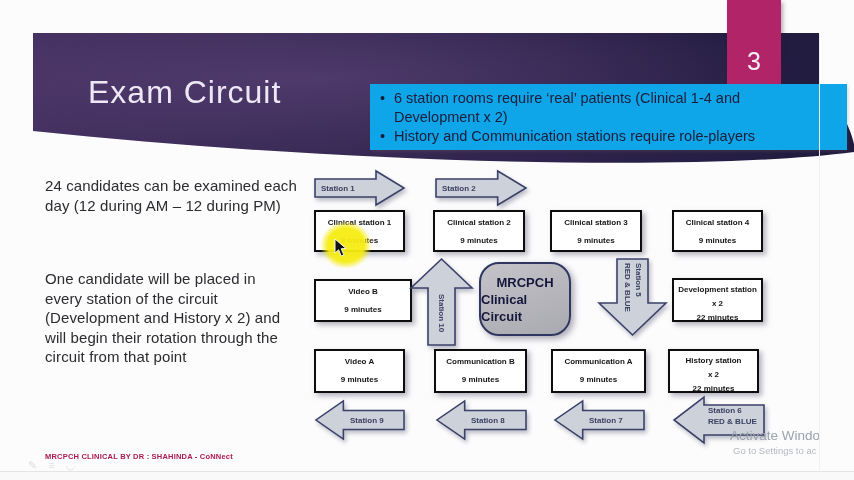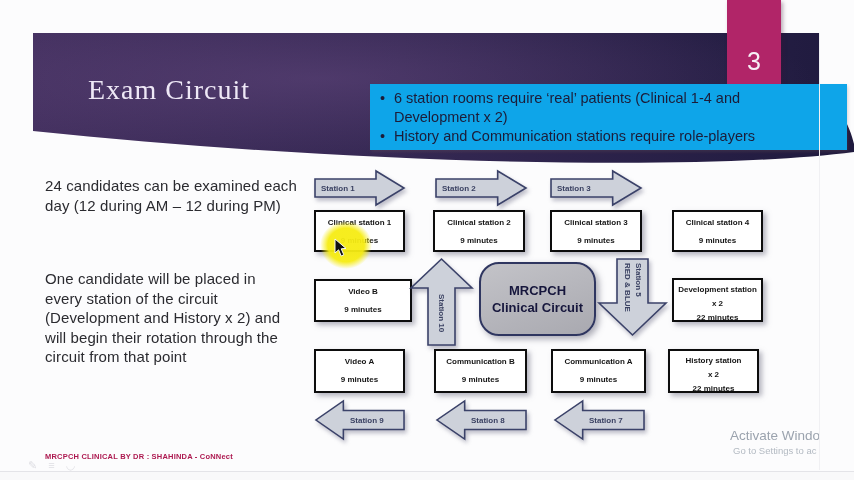--- a/index.html
+++ b/index.html
@@ -2,21 +2,21 @@
 <html><head>
 <meta charset="utf-8">
 <style>
   html,body{margin:0;padding:0;background:#fff;}
   #slide{position:relative;width:854px;height:480px;background:#fcfcfd;overflow:hidden;
          font-family:"Liberation Sans",sans-serif;}
   .abs{position:absolute;}
 
   
   #header-svg{position:absolute;left:0;top:0;width:854px;height:190px;}
-  #slide-title{left:88px;top:74px;font-size:28px;font-weight:400;color:#eee8f6;letter-spacing:1px;font-family:Liberation Serif, serif;}
+  #slide-title{left:88px;top:74px;font-size:32px;font-weight:400;color:#eee8f6;letter-spacing:1px;}
   #slide-number-plate{left:727px;top:0;width:54px;height:84px;background:#b12568;
       box-shadow:2px 2px 4px rgba(60,20,50,.35);display:flex;align-items:flex-end;justify-content:center;}
   #slide-number{color:#f7eff6;font-size:25px;padding-bottom:8px;}
 
   
   #bullet-box{left:370px;top:84px;width:477px;height:66px;background:#0ea5e9;
       color:#1c1c38;font-size:14.5px;line-height:19px;box-shadow:1px 2px 3px rgba(120,90,90,.25);}
   #bullet-box ul{margin:5px 0 0 0;padding:0 6px 0 24px;list-style:none;}
   #bullet-box li{position:relative;max-width:424px;}
   #bullet-box li::before{content:"•";position:absolute;left:-14px;}
@@ -35,21 +35,21 @@
   .arrow.right .alabel{left:7px;top:50%;transform:translateY(-50%);}
   .arrow.left  .alabel{left:36px;top:50%;transform:translateY(-50%);}
   .vlabel{writing-mode:vertical-rl;font-size:8px;font-weight:700;color:#3a4162;white-space:nowrap;}
 
   .sbox{position:absolute;background:#fff;border:2.5px solid #0d0d0d;box-sizing:border-box;
       box-shadow:3px 3px 5px rgba(110,110,130,.5);display:flex;flex-direction:column;
       align-items:center;text-align:center;color:#141414;font-weight:700;font-size:8px;}
   .sbox.two{padding-top:6px;gap:9px;}
   .sbox.three{padding-top:5px;gap:5px;}
 
-  #mrcpch-box{left:479px;top:262px;width:117px;height:74px;border-radius:20px;
+  #mrcpch-box{left:479px;top:262px;width:92px;height:74px;border-radius:20px;
       background:linear-gradient(160deg,#c3c3c8,#a9a9b0);border:2.5px solid #2f3660;box-sizing:border-box;
       box-shadow:3px 3px 6px rgba(90,90,110,.5);display:flex;flex-direction:column;
       align-items:center;justify-content:center;font-weight:700;font-size:13px;line-height:17px;color:#16163c;}
 
   
   #arrow-s1{left:314px;top:170px;width:91px;height:36px;}
   #arrow-s2{left:435px;top:170px;width:92px;height:36px;}
   #arrow-s3{left:550px;top:170px;width:92px;height:36px;}
   #arrow-s4{left:672px;top:170px;width:92px;height:36px;}
   #box-c1{left:314px;top:210px;width:91px;height:42px;}
@@ -129,26 +129,20 @@
         <polygon points="1,9 62,9 62,1 90,18 62,35 62,27 1,27"></polygon>
       </svg>
     <span class="alabel">Station 1</span>
   </div>
   <div class="arrow right" id="arrow-s2">
     <svg viewBox="0 0 91 36" preserveAspectRatio="none">
         <polygon points="1,9 62,9 62,1 90,18 62,35 62,27 1,27"></polygon>
       </svg>
     <span class="alabel">Station 2</span>
   </div>
-  <div class="arrow right" id="arrow-s3">
-    <svg viewBox="0 0 91 36" preserveAspectRatio="none">
-        <polygon points="1,9 62,9 62,1 90,18 62,35 62,27 1,27"></polygon>
-      </svg>
-    <span class="alabel">Station 3</span>
-  </div>
 
   <div class="sbox two" id="box-c1">
     <span>Clinical station 1</span>
     <span>9 minutes</span>
   </div>
   <div class="sbox two" id="box-c2">
     <span>Clinical station 2</span>
     <span>9 minutes</span>
   </div>
   <div class="sbox two" id="box-c3">
@@ -222,20 +216,29 @@
         <polygon points="92,13 30,13 30,3 2,23 30,43 30,33 92,33"></polygon>
       </svg>
     <span class="alabel">Station 8</span>
   </div>
   <div class="arrow left" id="arrow-s7">
     <svg viewBox="0 0 93 46" preserveAspectRatio="none">
         <polygon points="92,13 30,13 30,3 2,23 30,43 30,33 92,33"></polygon>
       </svg>
     <span class="alabel">Station 7</span>
   </div>
+  <div class="arrow left" id="arrow-s6">
+    <svg viewBox="0 0 93 50" preserveAspectRatio="none">
+        <polygon points="92,10 32,10 32,2 2,25 32,48 32,40 92,40"></polygon>
+      </svg>
+    <span class="alabel">
+      <span style="display:block;">Station 6</span>
+      <span style="display:block;">RED &amp; BLUE</span>
+    </span>
+  </div>
 
   <div class="abs" id="highlight-blob"></div>
   <svg class="abs" id="mouse-cursor" viewBox="0 0 14 20">
     <path d="M1,1 L1,15 L4.6,11.8 L7.2,18 L9.8,16.8 L7.2,10.8 L12,10.4 Z" fill="#111" stroke="#f8f8f8" stroke-width="1"></path>
   </svg>
 
   <div class="abs" id="watermark-1">Activate Windo</div>
   <div class="abs" id="watermark-2">Go to Settings to ac</div>
 
   <div class="abs" id="ghost-toolbar">

